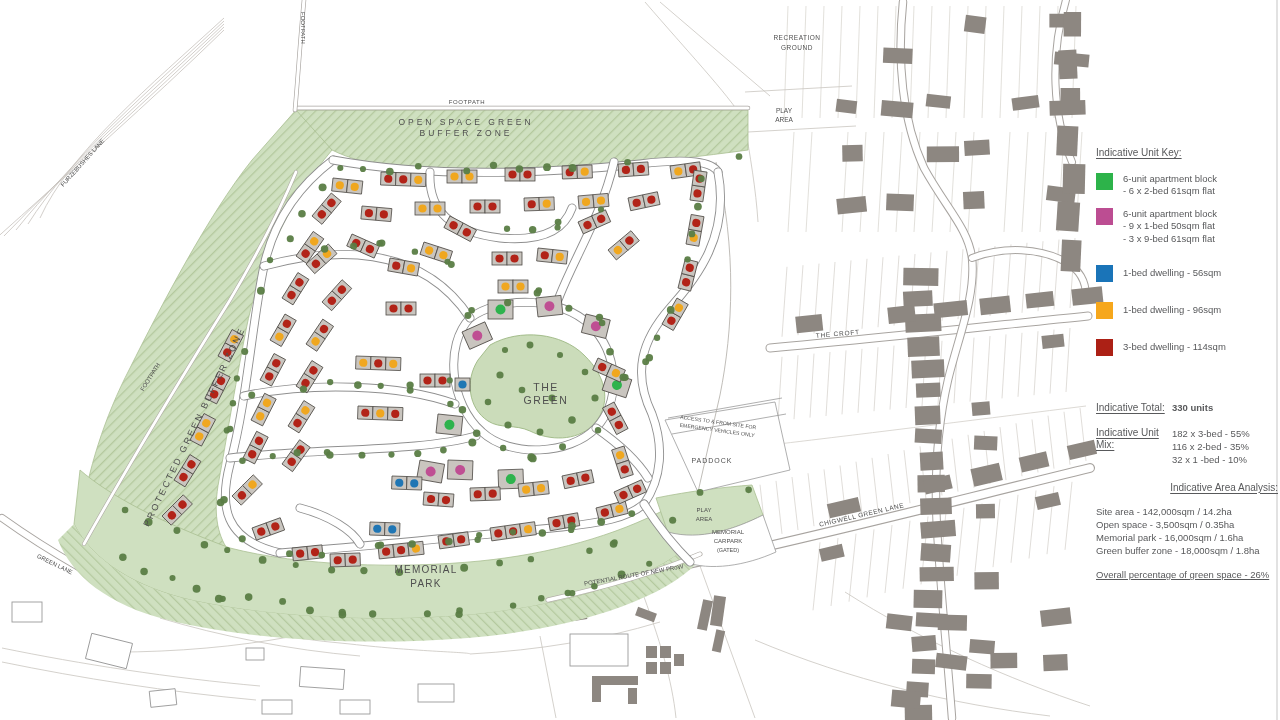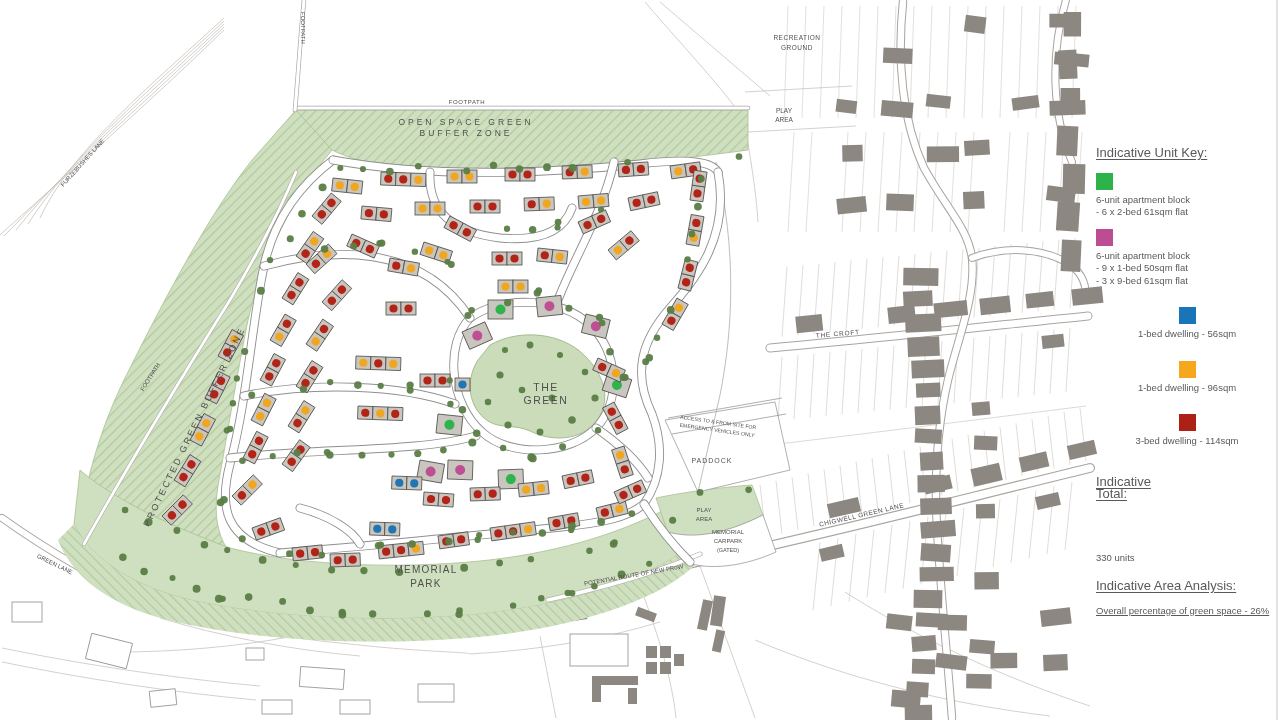--- a/index.html
+++ b/index.html
@@ -1,31 +1,31 @@
 <!DOCTYPE html>
 <html><head>
 <meta charset="utf-8">
 <style>
   html,body{margin:0;padding:0;background:#fff;}
   body{width:1280px;height:720px;overflow:hidden;font-family:"Liberation Sans",sans-serif;}
   .canvas{position:relative;width:1280px;height:720px;background:#fff;}
   #svgmap{position:absolute;left:0;top:0;}
   .legend{position:absolute;left:1096px;top:147px;width:182px;color:#58595b;font-size:9.5px;line-height:12.5px;}
-  .legend .hd{text-decoration:underline;text-underline-offset:2px;font-size:13px;}
+  .legend .hd{text-decoration:underline;text-underline-offset:2px;font-size:10px;}
   .legend .key-title{margin-bottom:13px;}
-  .item{display:flex;gap:4px;margin-bottom:10px;align-items:flex-start;flex-direction:column;}
+  .item{display:flex;gap:10px;margin-bottom:10px;align-items:flex-start;}
   .item.single{align-items:center;margin-bottom:4px;margin-top:20px;}
   .sw{width:17px;height:17px;flex:0 0 17px;}
-  .totrow{margin-top:28px;display:flex;flex-direction:column;}
+  .totrow{margin-top:46px;display:flex;}
   .totrow .hd{width:76px;flex:0 0 76px;}
-  .totrow .val{font-weight:normal;}
+  .totrow .val{font-weight:bold;}
   .mixrow{margin-top:12px;display:flex;}
   .mixrow .hd{width:76px;flex:0 0 76px;}
   .mixlines div{line-height:13px;}
-  .area-title{margin-top:16px;}
+  .area-title{margin-top:16px;text-align:right;}
   .arealines{margin-top:11px;}
   .arealines div{line-height:13px;}
   .greenline{margin-top:12px;text-decoration:underline;}
   svg text{fill:#4f4f4f;}
 </style>
 </head>
 <body>
 
 <div class="canvas">
 
@@ -1006,17 +1006,31 @@
           <div class="sw" style="background: rgb(172, 32, 21);"></div>
           <div>
             <div>3-bed dwelling - 114sqm</div>
           </div>
         </div>
       </div>
   <div class="totrow">
     <span class="hd">Indicative Total:</span>
     <span class="val">330 units</span>
   </div>
+  <div class="mixrow">
+    <span class="hd">Indicative Unit Mix:</span>
+    <span class="mixlines" id="mix-lines">
+          <div>182 x 3-bed - 55%</div>
+          <div>116 x 2-bed - 35%</div>
+          <div>32 x 1 -bed - 10%</div>
+        </span>
+  </div>
   <div class="hd area-title">Indicative Area Analysis:</div>
+  <div class="arealines" id="area-lines">
+        <div>Site area - 142,000sqm / 14.2ha</div>
+        <div>Open space - 3,500sqm / 0.35ha</div>
+        <div>Memorial park - 16,000sqm / 1.6ha</div>
+        <div>Green buffer zone - 18,000sqm / 1.8ha</div>
+      </div>
   <div class="greenline">Overall percentage of green space - 26%</div>
 </aside>
 
 </div>
 
 </body></html>

